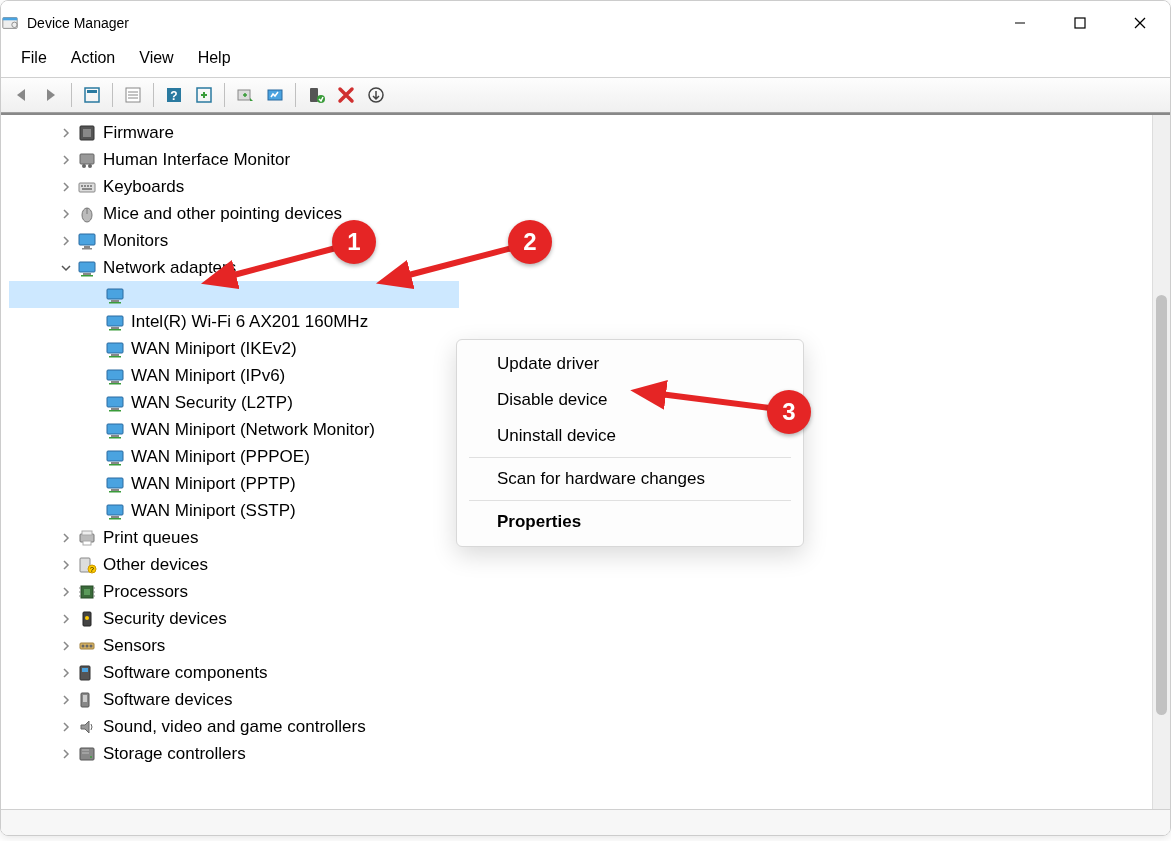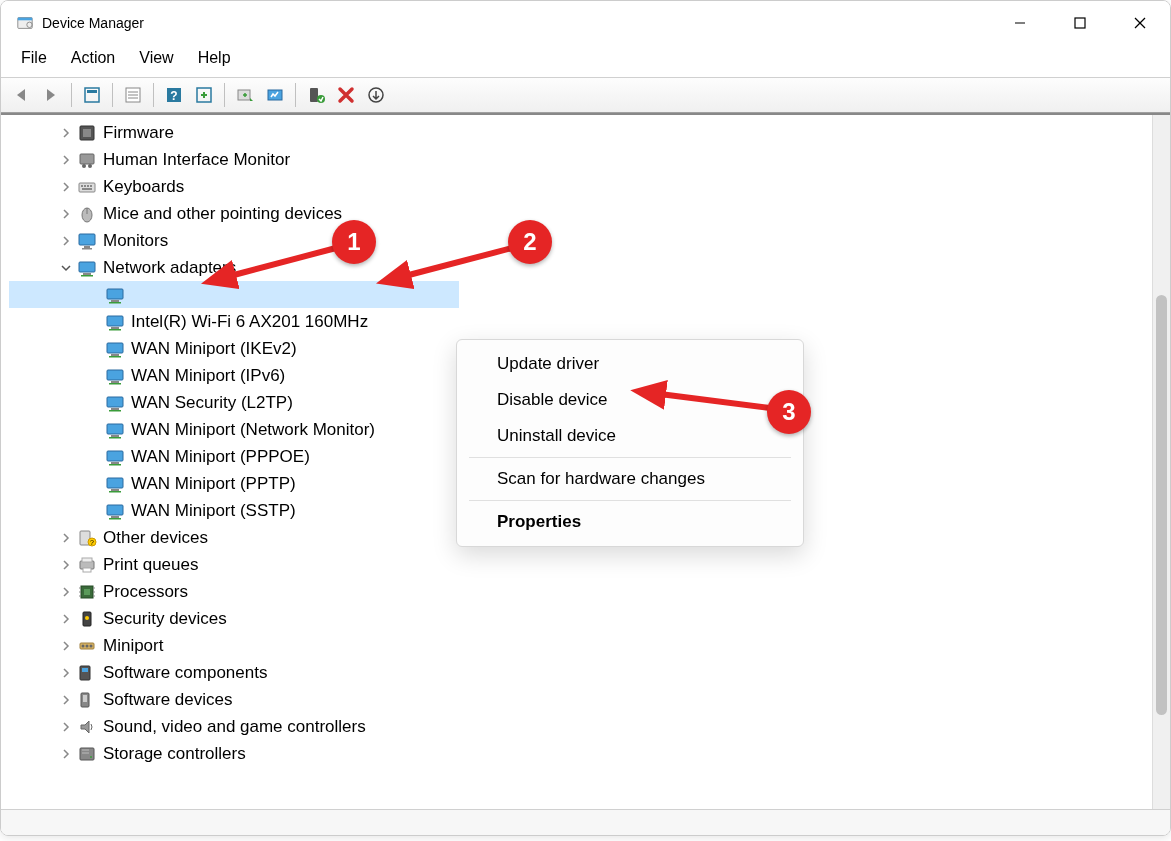--- a/index.html
+++ b/index.html
@@ -22,21 +22,21 @@
     overflow: hidden;
     display: flex;
     flex-direction: column;
     box-shadow: 0 2px 8px rgba(0,0,0,0.1);
   }
   
   .titlebar {
     height: 44px;
     display: flex;
     align-items: center;
-    padding-left: 15px;
+    padding-left: 0;
     background: #fff;
   }
   .titlebar .app-icon {
     width: 18px;
     height: 18px;
     margin-right: 8px;
   }
   .titlebar .title {
     flex: 0 1 auto;
     font-size: 14px;
@@ -647,52 +647,52 @@
           <li>
             <div class="tree-row">
               <span class="indent" style="width: 48px;"></span>
               <span class="expander">
                 <svg width="10" height="10" viewBox="0 0 10 10">
                   <path d="M3 1 L7 5 L3 9" fill="none" stroke="#888" stroke-width="1.5"></path>
                 </svg>
               </span>
               <span class="node-icon">
                 <svg width="20" height="20" viewBox="0 0 20 20">
+                  <use href="#ic-printqueue"></use>
+                </svg>
+              </span>
+              <span class="node-label">Print queues</span>
+            </div>
+          </li>
+          <li>
+            <div class="tree-row">
+              <span class="indent" style="width: 48px;"></span>
+              <span class="expander">
+                <svg width="10" height="10" viewBox="0 0 10 10">
+                  <path d="M3 1 L7 5 L3 9" fill="none" stroke="#888" stroke-width="1.5"></path>
+                </svg>
+              </span>
+              <span class="node-icon">
+                <svg width="20" height="20" viewBox="0 0 20 20">
                   <use href="#ic-other"></use>
                 </svg>
               </span>
               <span class="node-label">Other devices</span>
             </div>
           </li>
           <li>
             <div class="tree-row">
               <span class="indent" style="width: 48px;"></span>
               <span class="expander">
                 <svg width="10" height="10" viewBox="0 0 10 10">
                   <path d="M3 1 L7 5 L3 9" fill="none" stroke="#888" stroke-width="1.5"></path>
                 </svg>
               </span>
               <span class="node-icon">
                 <svg width="20" height="20" viewBox="0 0 20 20">
-                  <use href="#ic-printqueue"></use>
-                </svg>
-              </span>
-              <span class="node-label">Print queues</span>
-            </div>
-          </li>
-          <li>
-            <div class="tree-row">
-              <span class="indent" style="width: 48px;"></span>
-              <span class="expander">
-                <svg width="10" height="10" viewBox="0 0 10 10">
-                  <path d="M3 1 L7 5 L3 9" fill="none" stroke="#888" stroke-width="1.5"></path>
-                </svg>
-              </span>
-              <span class="node-icon">
-                <svg width="20" height="20" viewBox="0 0 20 20">
                   <use href="#ic-processor"></use>
                 </svg>
               </span>
               <span class="node-label">Processors</span>
             </div>
           </li>
           <li>
             <div class="tree-row">
               <span class="indent" style="width: 48px;"></span>
               <span class="expander">
@@ -714,21 +714,21 @@
               <span class="expander">
                 <svg width="10" height="10" viewBox="0 0 10 10">
                   <path d="M3 1 L7 5 L3 9" fill="none" stroke="#888" stroke-width="1.5"></path>
                 </svg>
               </span>
               <span class="node-icon">
                 <svg width="20" height="20" viewBox="0 0 20 20">
                   <use href="#ic-sensors"></use>
                 </svg>
               </span>
-              <span class="node-label">Miniport</span>
+              <span class="node-label">Sensors</span>
             </div>
           </li>
           <li>
             <div class="tree-row">
               <span class="indent" style="width: 48px;"></span>
               <span class="expander">
                 <svg width="10" height="10" viewBox="0 0 10 10">
                   <path d="M3 1 L7 5 L3 9" fill="none" stroke="#888" stroke-width="1.5"></path>
                 </svg>
               </span>

